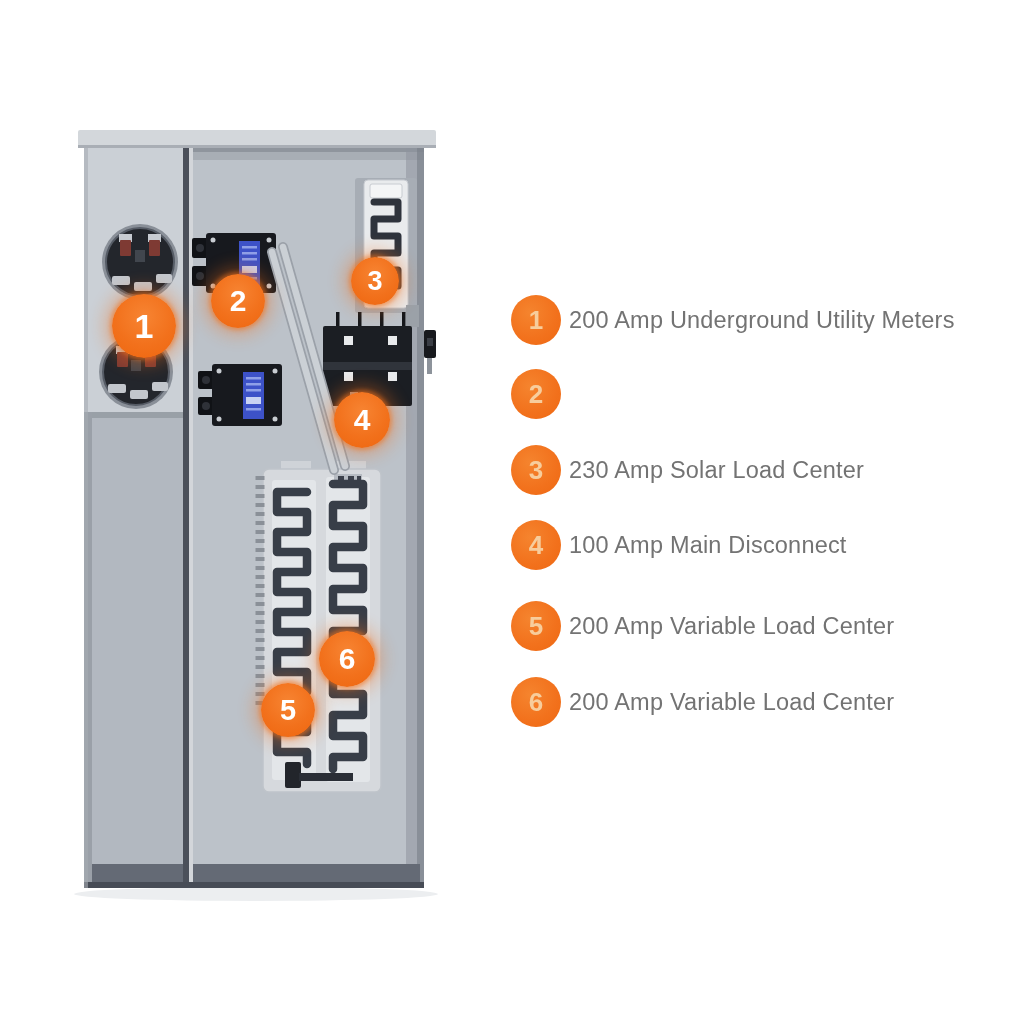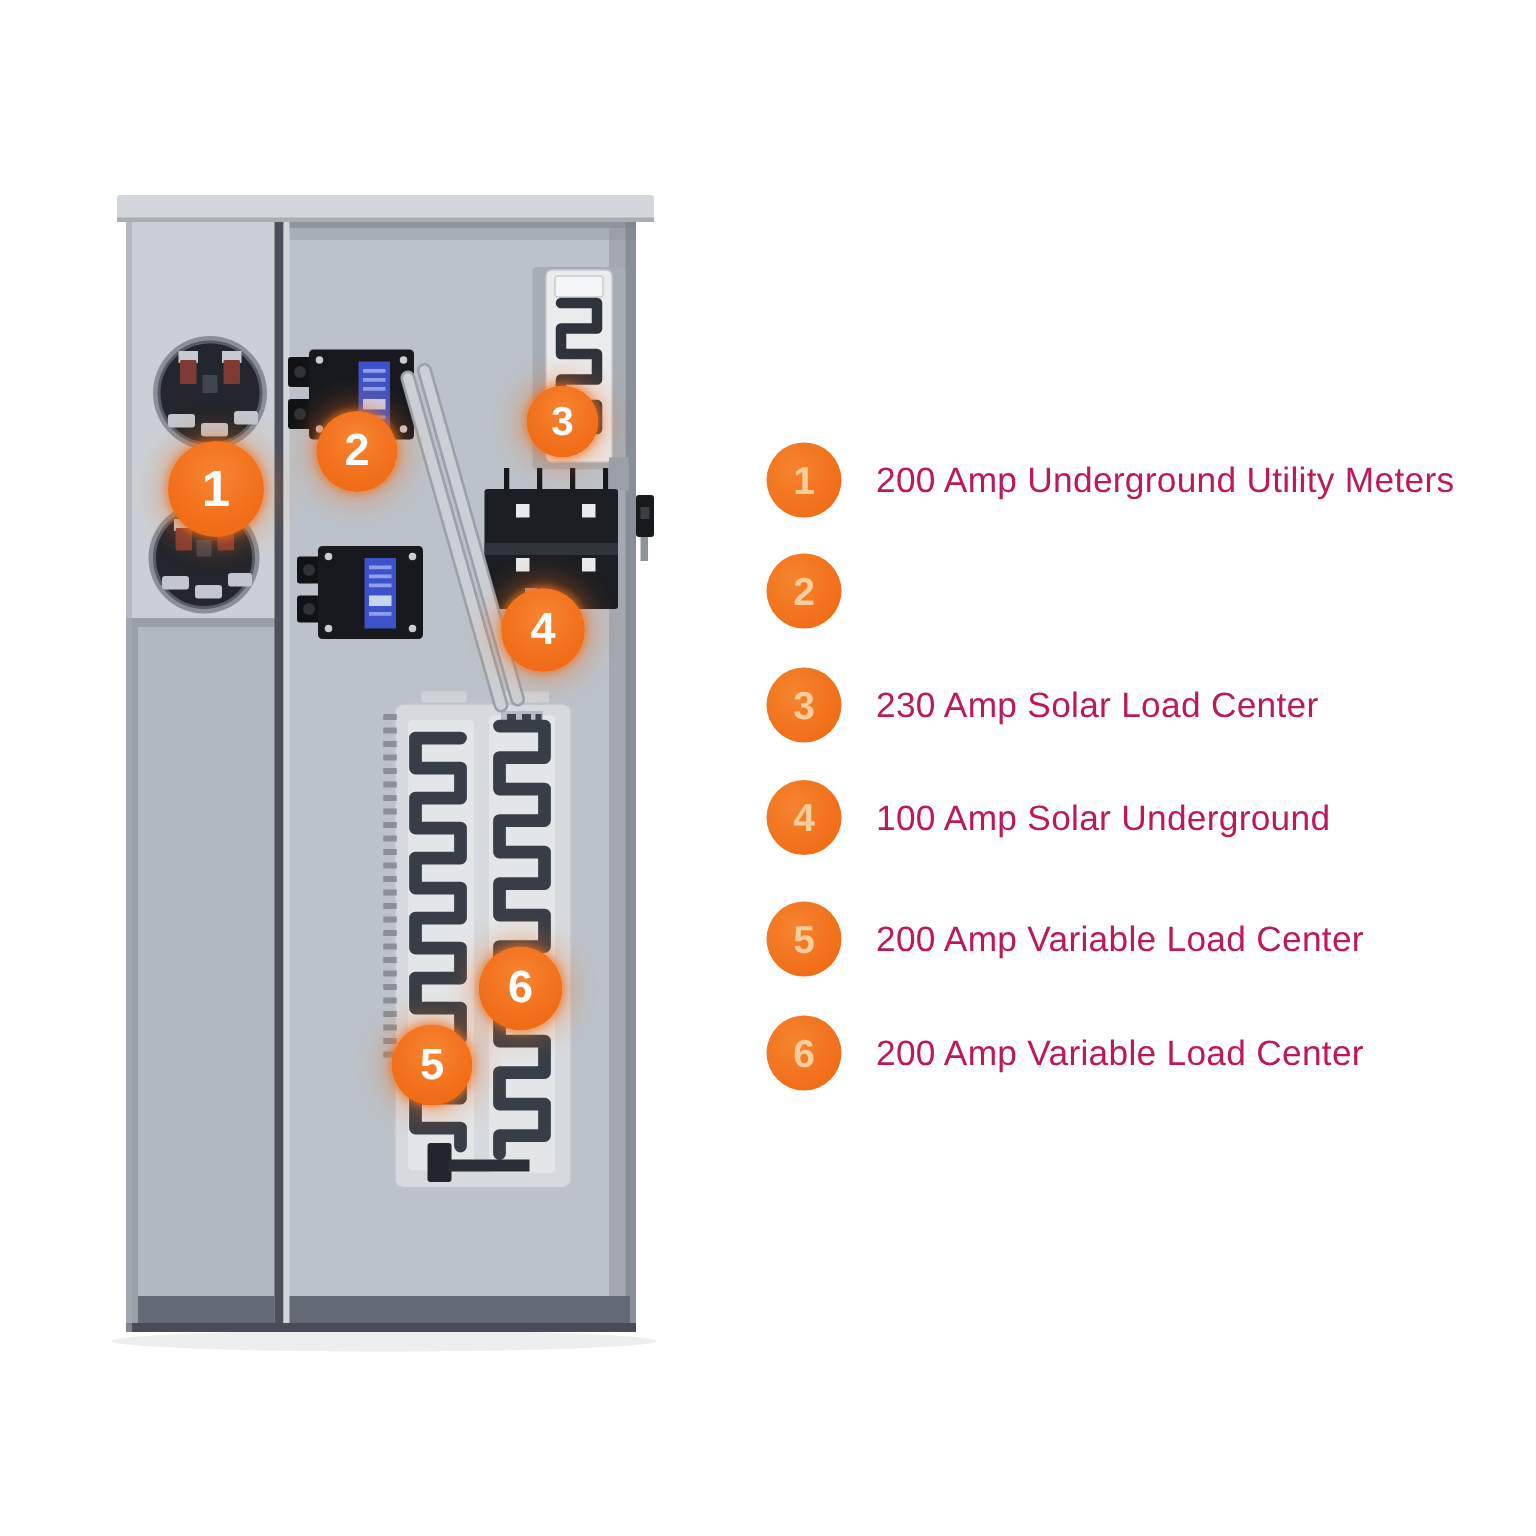--- a/index.html
+++ b/index.html
@@ -18,21 +18,21 @@
   }
   
   .legend-row{position:absolute;display:flex;align-items:center;height:50px;}
   .legend-badge{
     width:50px;height:50px;border-radius:50%;flex:0 0 50px;
     background:radial-gradient(circle at 38% 35%, #F5842E 0%, #F2711C 60%, #EE6812 100%);
     display:flex;align-items:center;justify-content:center;
     font-weight:bold;font-size:26px;color:#F7CD9C;
   }
   .legend-label{
-    margin-left:23px;font-size:23.5px;color:#be185d;white-space:nowrap;letter-spacing:0.2px;
+    margin-left:8px;font-size:23.5px;color:#737373;white-space:nowrap;letter-spacing:0.2px;
   }
 </style>
 </head>
 <body>
 
 <div class="stage">
 
   <svg class="panel-art" viewBox="0 0 1024 1024">
 
     <ellipse cx="256" cy="894" rx="182" ry="7" fill="#ECEEF0"></ellipse>
@@ -219,21 +219,21 @@
   <div class="legend-row" style="left:511px;top:445px;">
     <span class="legend-badge">
       <span>3</span>
     </span>
     <span class="legend-label">230 Amp Solar Load Center</span>
   </div>
   <div class="legend-row" style="left:511px;top:520px;">
     <span class="legend-badge">
       <span>4</span>
     </span>
-    <span class="legend-label">100 Amp Solar Underground</span>
+    <span class="legend-label">100 Amp Main Disconnect</span>
   </div>
   <div class="legend-row" style="left:511px;top:601px;">
     <span class="legend-badge">
       <span>5</span>
     </span>
     <span class="legend-label">200 Amp Variable Load Center</span>
   </div>
   <div class="legend-row" style="left:511px;top:677px;">
     <span class="legend-badge">
       <span>6</span>

